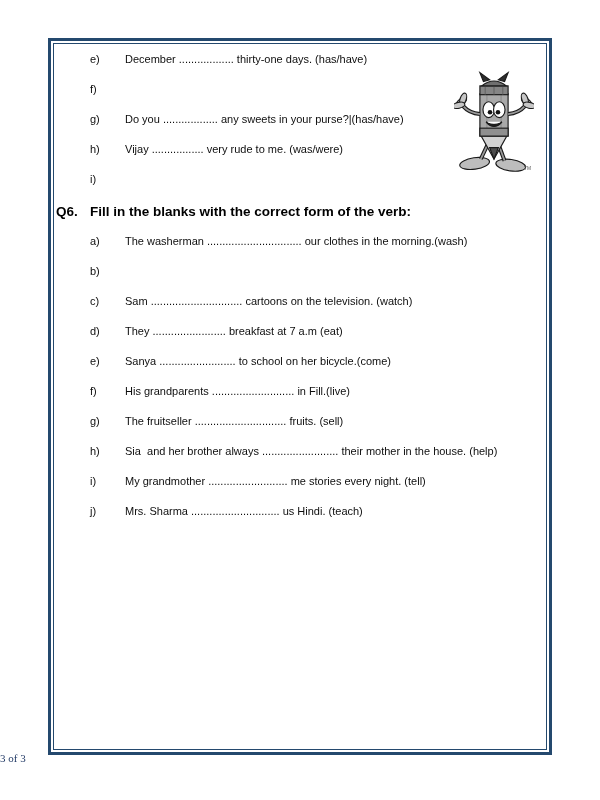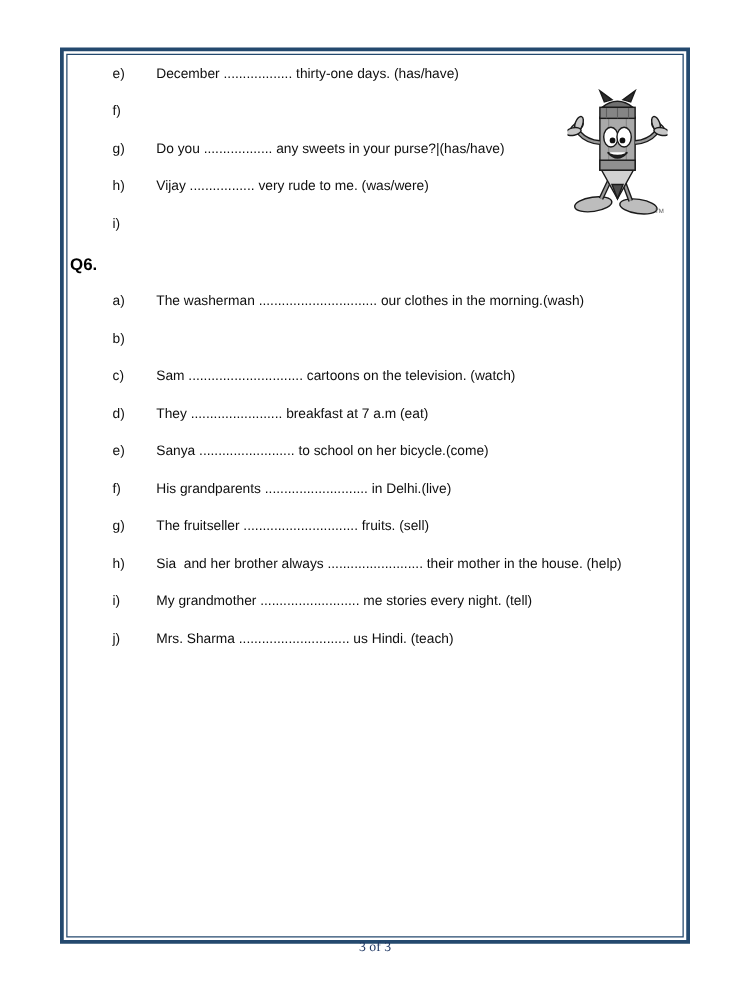--- a/index.html
+++ b/index.html
@@ -24,21 +24,21 @@
   .row .text  { flex:1; white-space:pre; }
   .heading {
     display:flex; font-weight:bold; font-size:13.5px; line-height:18px;
     color:#000; margin:0 0 14px 2px; white-space:pre;align-items:center;
   }
   .heading .qnum { flex:0 0 34px; }
   .mascot {
     position:absolute; left:454px; top:70px; width:80px; height:104px;
   }
   .footer {
-    position:absolute; left:0; top:752px; width:600px; text-align:center;
+    position:absolute; left:0; top:752px; width:600px; 
     font-family:"Liberation Serif", serif; font-size:11px; color:#223a66;
     line-height:13px;
   }
 </style>
 </head>
 <body>
 
 <div class="frame">
   <div class="frame-inner">
 
@@ -56,20 +56,21 @@
     <div class="row">
       <span class="letter">h)</span>
       <span class="text">Vijay ................. very rude to me. (was/were)</span>
     </div>
     <div class="row">
       <span class="letter">i)</span>
     </div>
 
     <div class="heading">
       <span class="qnum">Q6.</span>
+      <span class="qtitle">Fill in the blanks with the correct form of the verb:</span>
     </div>
 
     <div class="row">
       <span class="letter">a)</span>
       <span class="text">The washerman ............................... our clothes in the morning.(wash)</span>
     </div>
     <div class="row">
       <span class="letter">b)</span>
     </div>
     <div class="row">
@@ -79,21 +80,21 @@
     <div class="row">
       <span class="letter">d)</span>
       <span class="text">They ........................ breakfast at 7 a.m (eat)</span>
     </div>
     <div class="row">
       <span class="letter">e)</span>
       <span class="text">Sanya ......................... to school on her bicycle.(come)</span>
     </div>
     <div class="row">
       <span class="letter">f)</span>
-      <span class="text">His grandparents ........................... in Delhi.(live)</span>
+      <span class="text">His grandparents ........................... in Fill.(live)</span>
     </div>
     <div class="row">
       <span class="letter">g)</span>
       <span class="text">The fruitseller .............................. fruits. (sell)</span>
     </div>
     <div class="row">
       <span class="letter">h)</span>
       <span class="text">Sia  and her brother always ......................... their mother in the house. (help)</span>
     </div>
     <div class="row">

